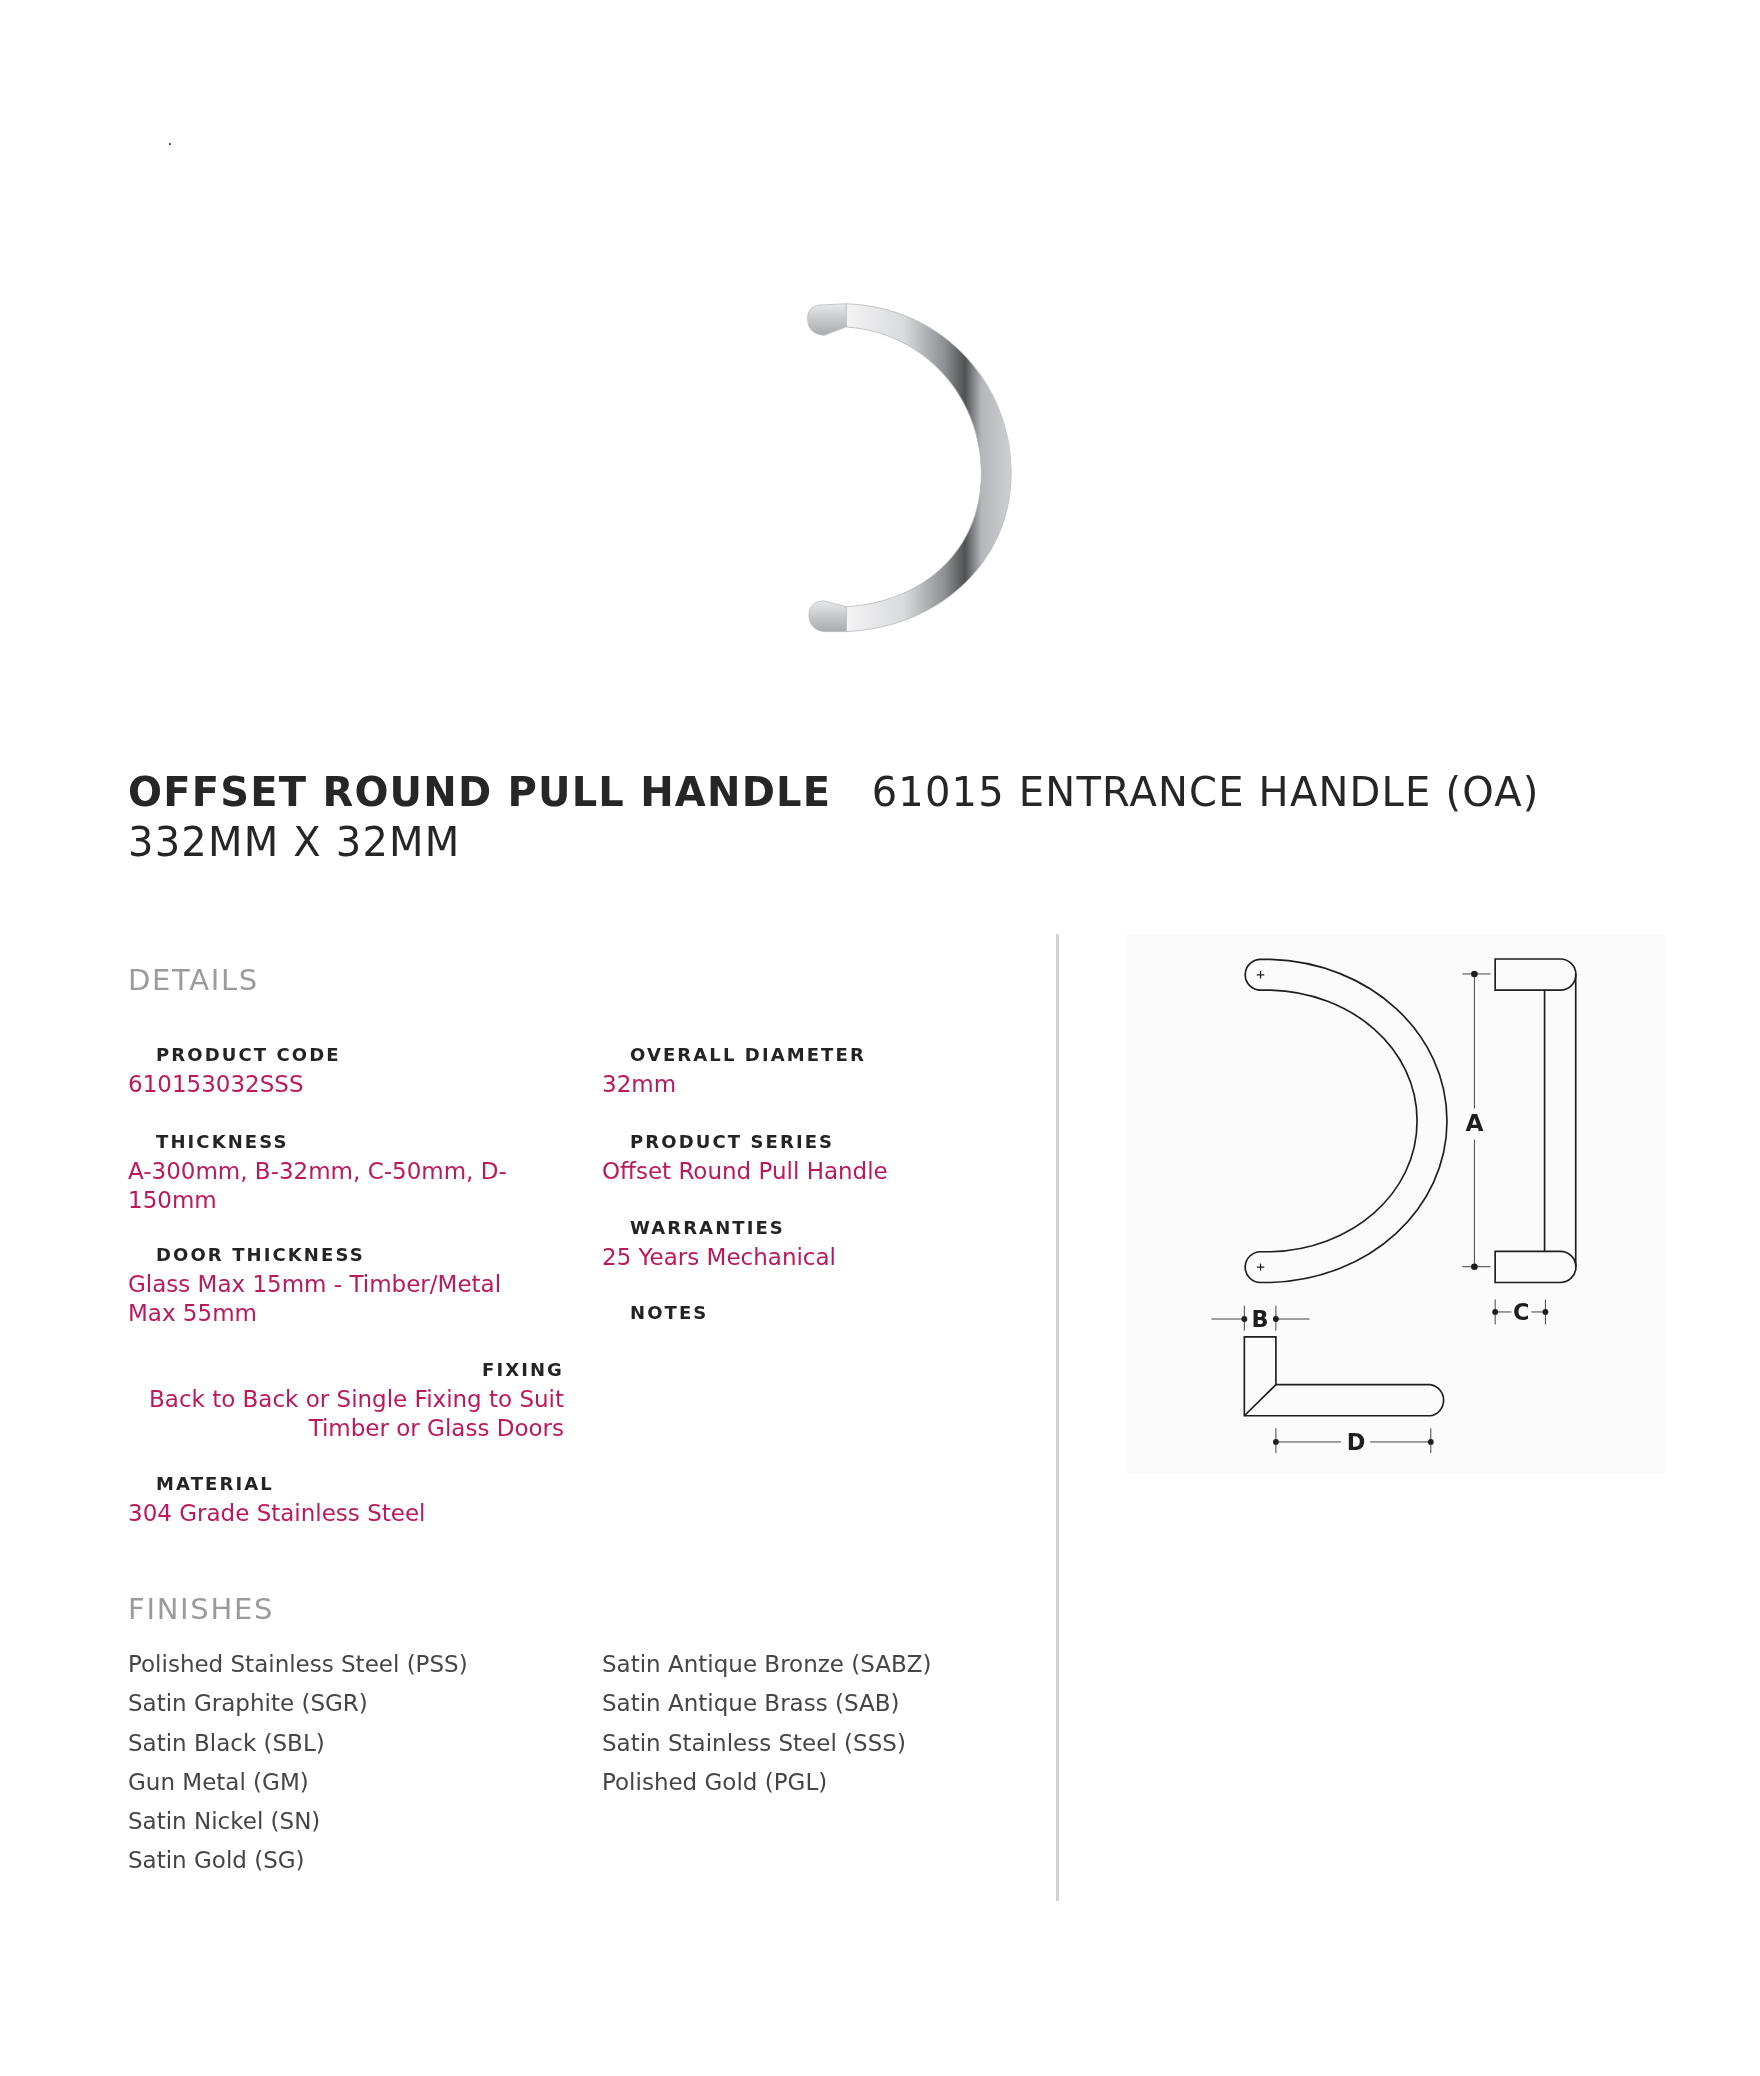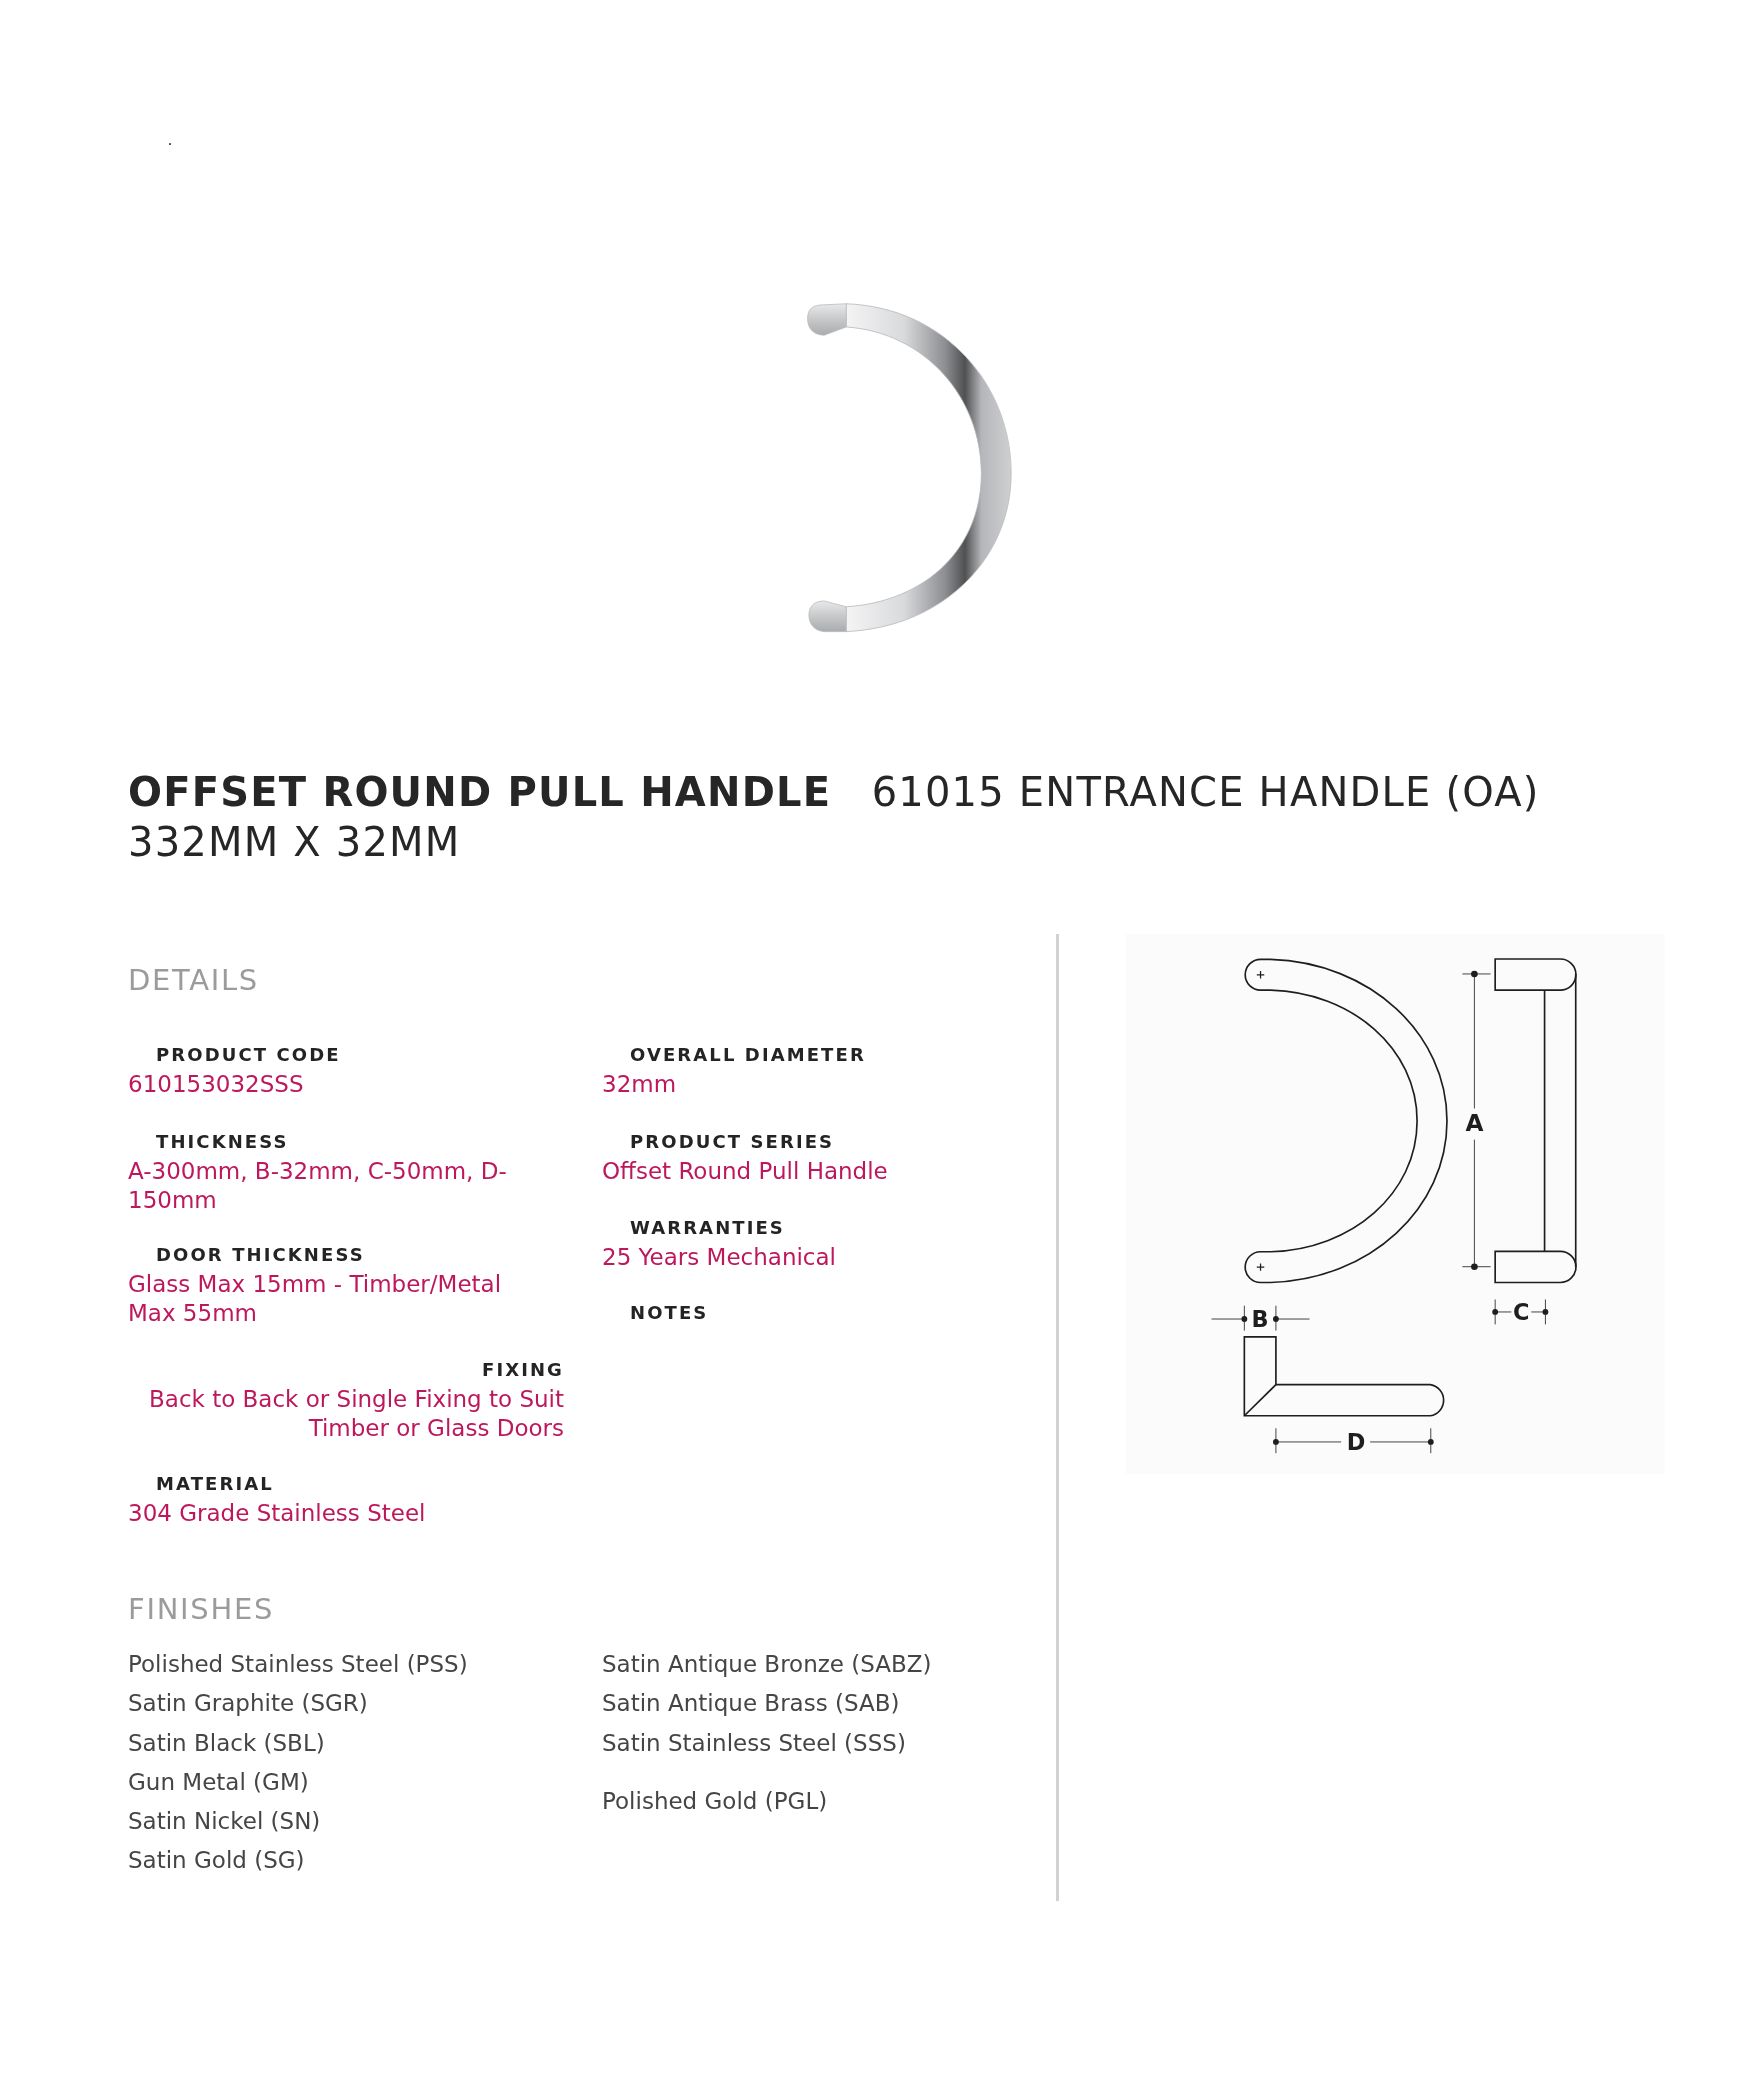--- a/index.html
+++ b/index.html
@@ -129,21 +129,21 @@
 <div class="finish" style="left:128px; top:1650px;">Polished Stainless Steel (PSS)</div>
 <div class="finish" style="left:128px; top:1689px;">Satin Graphite (SGR)</div>
 <div class="finish" style="left:128px; top:1729px;">Satin Black (SBL)</div>
 <div class="finish" style="left:128px; top:1768px;">Gun Metal (GM)</div>
 <div class="finish" style="left:128px; top:1807px;">Satin Nickel (SN)</div>
 <div class="finish" style="left:128px; top:1846px;">Satin Gold (SG)</div>
 
 <div class="finish" style="left:602px; top:1650px;">Satin Antique Bronze (SABZ)</div>
 <div class="finish" style="left:602px; top:1689px;">Satin Antique Brass (SAB)</div>
 <div class="finish" style="left:602px; top:1729px;">Satin Stainless Steel (SSS)</div>
-<div class="finish" style="left:602px; top:1768px;margin-top:19px;">Polished Gold (PGL)</div>
+<div class="finish" style="left:602px; top:1768px;">Polished Gold (PGL)</div>
 
 <div class="abs divider"></div>
 
 <div class="abs drawing">
   <svg width="539" height="540" viewBox="2712 2250 1298 1300" xmlns="http://www.w3.org/2000/svg" fill="none" stroke="#1e1e1e" stroke-width="4">
 
     <path d="M 3036 2311 L 3060 2311
              C 3300 2318, 3485 2490, 3485 2700
              C 3485 2910, 3300 3082, 3060 3089
              L 3036 3089

